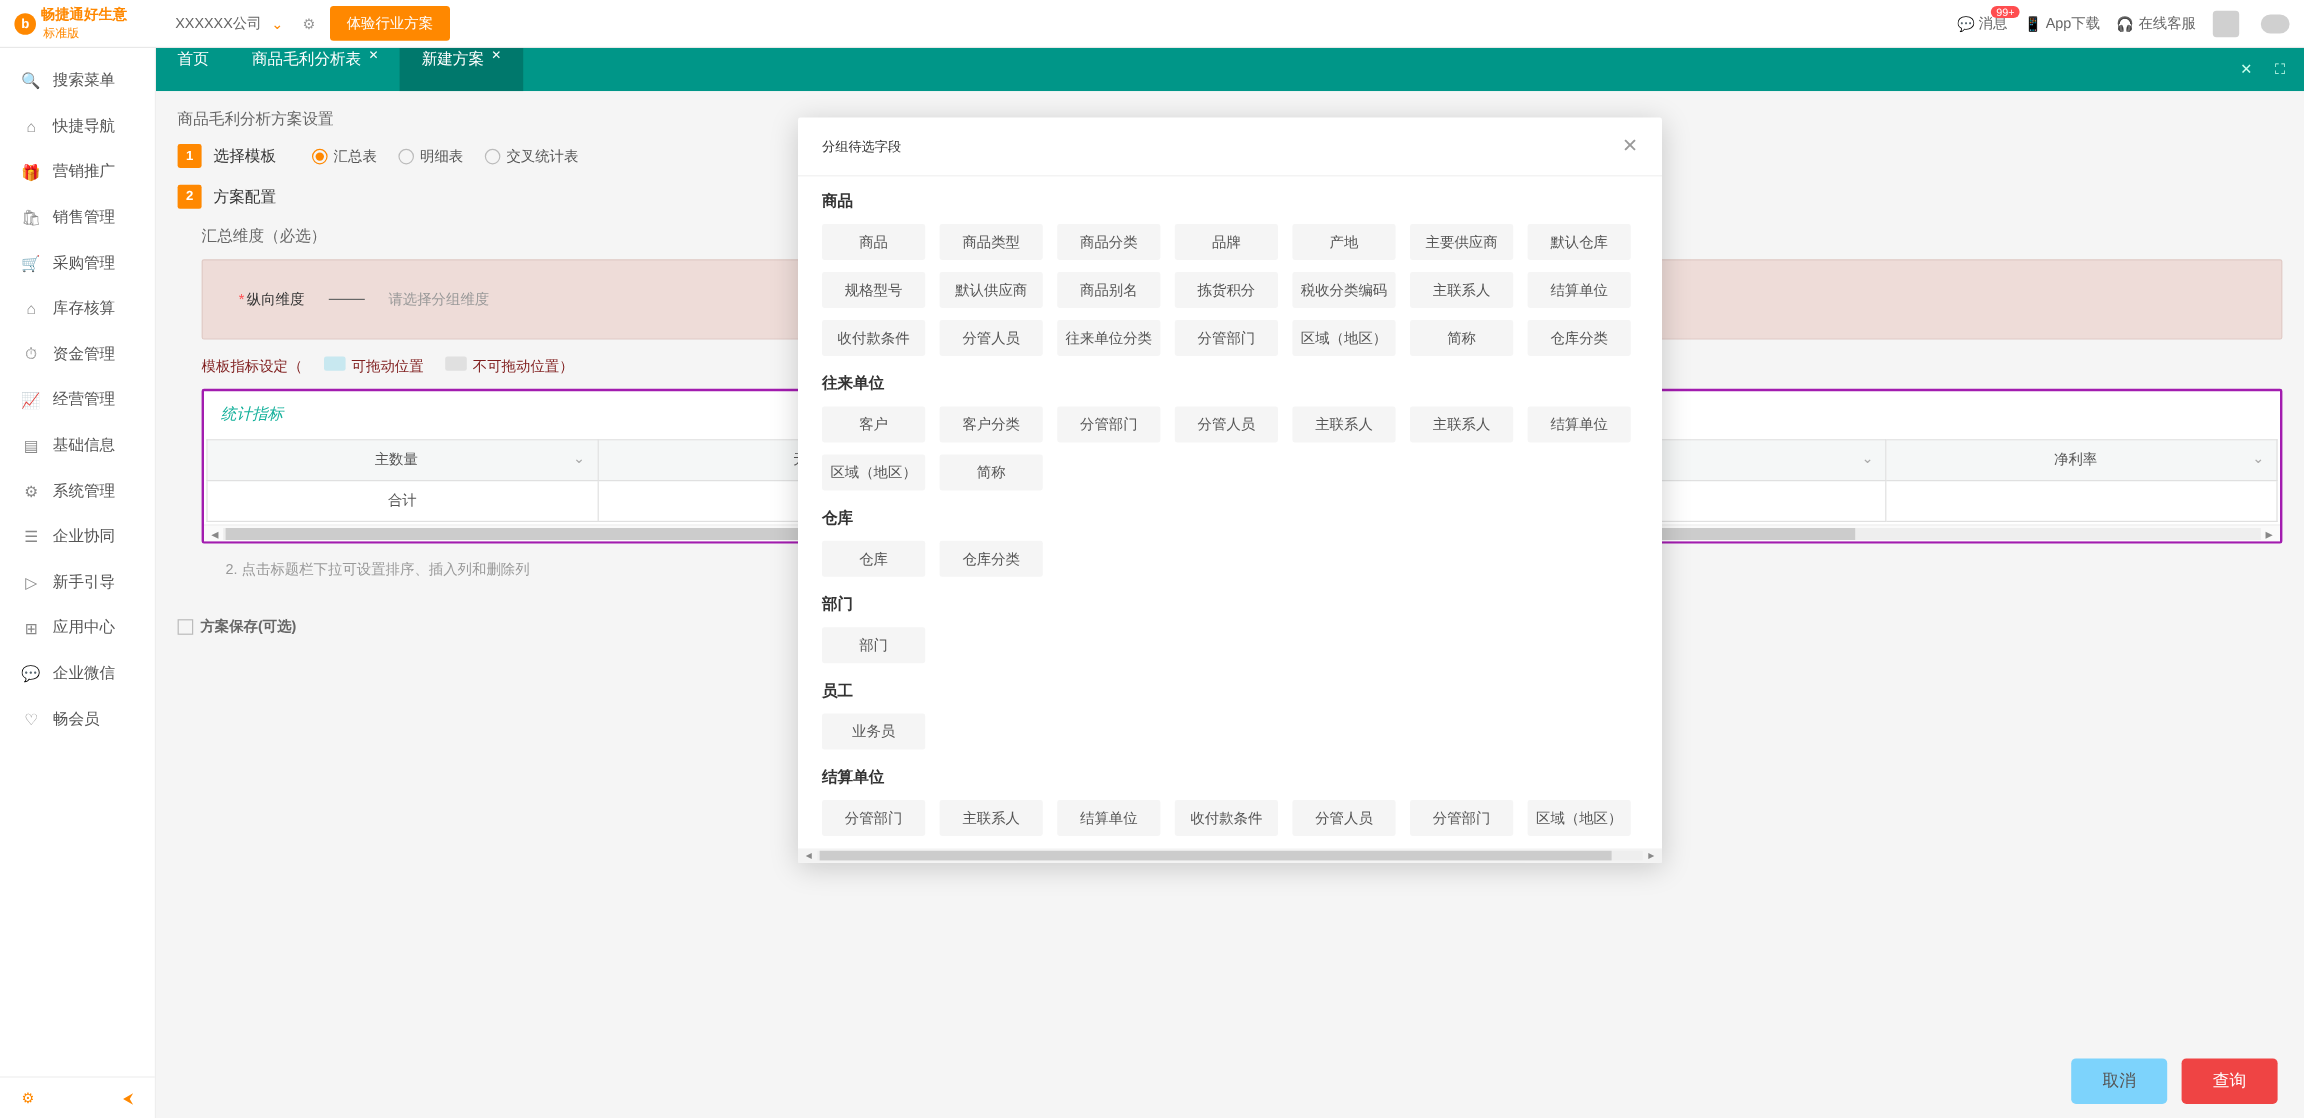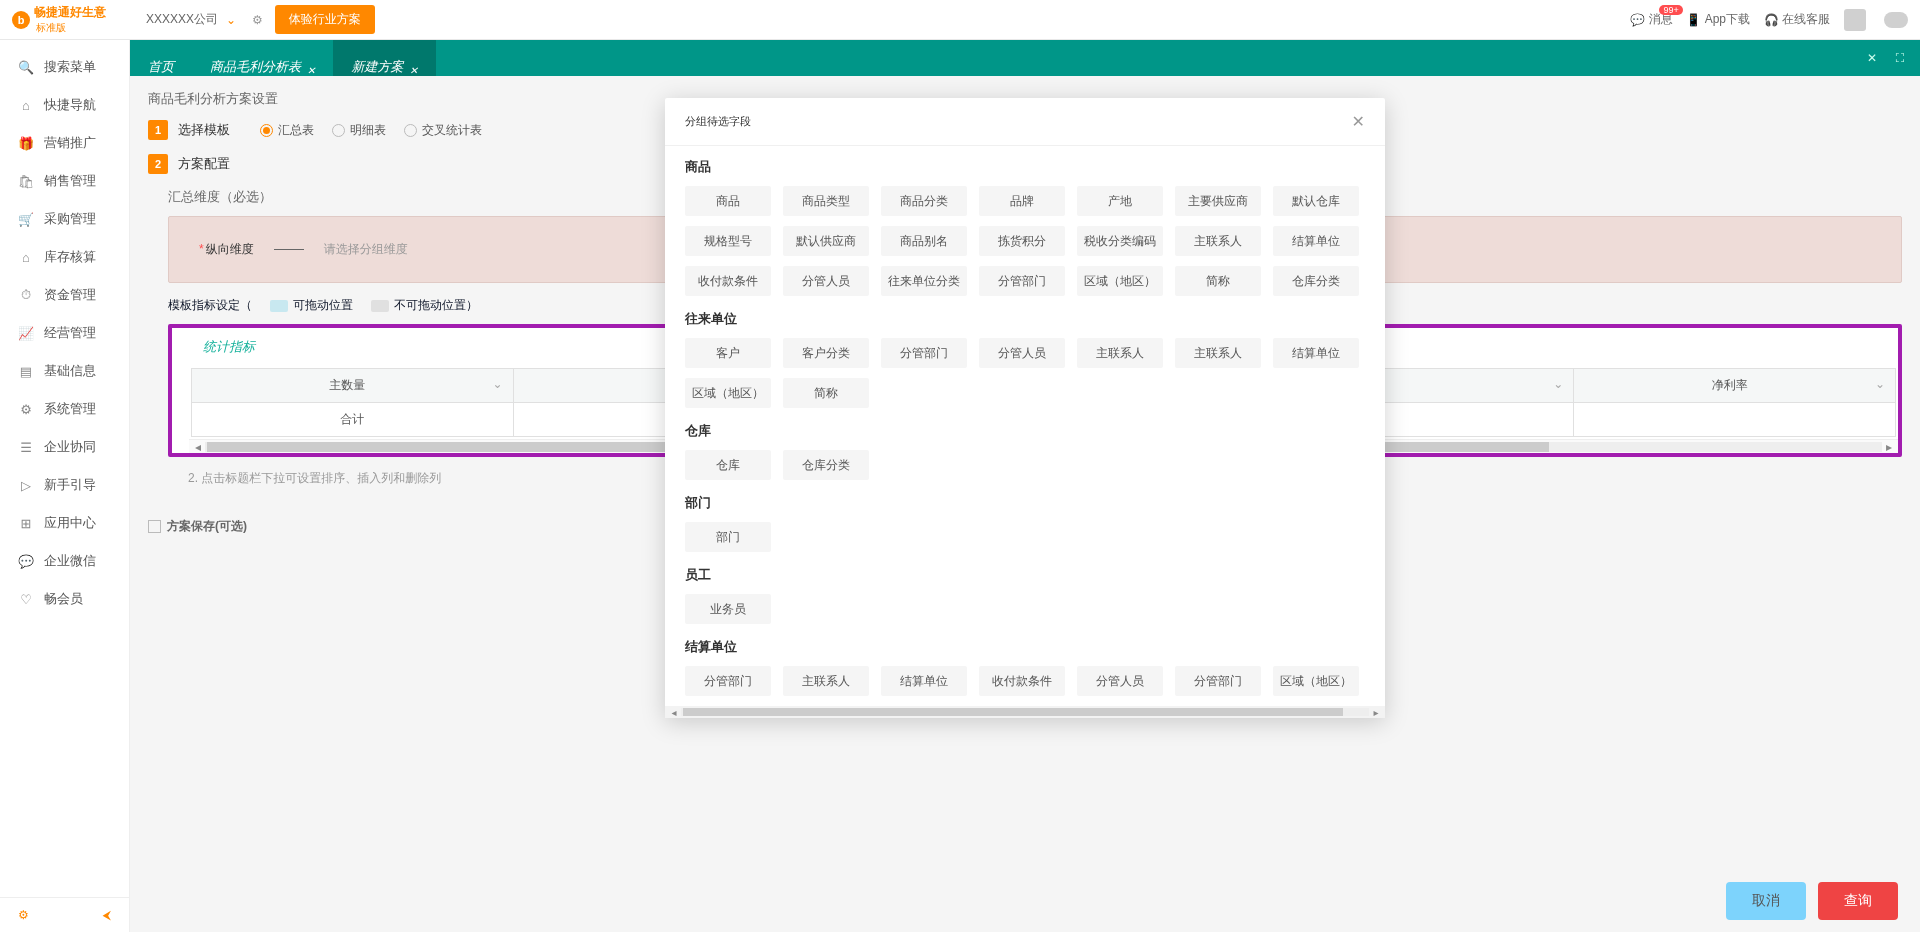--- a/index.html
+++ b/index.html
@@ -19,21 +19,21 @@
 .avatar{width:22px;height:22px;background:#d0d0d0;border-radius:3px;}
 .av-greyblock{width:24px;height:16px;background:#d0d0d0;border-radius:8px;margin-left:4px;}
 .main{display:flex;height:calc(100vh - 40px);}
 .sidebar{width:130px;background:#fff;border-right:1px solid #eee;display:flex;flex-direction:column;}
 .side-items{flex:1;overflow:auto;padding-top:8px;}
 .side-item{display:flex;align-items:center;gap:10px;padding:10px 18px;color:#555;cursor:pointer;font-size:13px;}
 .side-icon{width:16px;height:16px;display:inline-flex;align-items:center;justify-content:center;color:#888;}
 .side-footer{display:flex;justify-content:space-between;padding:10px 18px;color:#ff8800;border-top:1px solid #eee;}
 .content{flex:1;display:flex;flex-direction:column;position:relative;}
 .tabs{height:36px;background:#009688;display:flex;align-items:center;color:#fff;}
-.tab{padding:0 18px;height:100%;display:flex;align-items:flex-end;cursor:pointer;gap:6px;font-size:13px;font-style:italic;}
+.tab{padding:0 18px;height:100%;display:flex;align-items:flex-start;cursor:pointer;gap:6px;font-size:13px;}
 .tab.active{background:#00786c;}
 .tab-close{font-size:10px;}
 .tab-right{margin-left:auto;display:flex;gap:8px;padding-right:10px;}
 .tab-right-ico{width:20px;height:20px;display:flex;align-items:center;justify-content:center;cursor:pointer;color:#cfe;}
 .page-body{flex:1;background:#f5f5f5;padding:14px 18px 0;overflow:auto;}
 .breadcrumb{color:#666;font-size:13px;margin-bottom:12px;}
 .step-row{display:flex;align-items:center;gap:10px;margin-bottom:14px;}
 .step-num{width:20px;height:20px;background:#ff8800;color:#fff;display:flex;align-items:center;justify-content:center;font-size:11px;font-weight:bold;border-radius:2px;}
 .step-title{color:#333;font-size:13px;}
 .radio-group{display:flex;gap:18px;margin-left:20px;}
@@ -41,26 +41,26 @@
 .radio{width:13px;height:13px;border:1px solid #bbb;border-radius:50%;display:inline-flex;align-items:center;justify-content:center;}
 .radio.checked{border-color:#ff8800;}
 .radio.checked::after{content:"";width:7px;height:7px;background:#ff8800;border-radius:50%;}
 .dim-section{margin-left:20px;margin-bottom:14px;}
 .dim-label{color:#666;font-size:13px;margin-bottom:10px;}
 .dim-box{background:#eedcd8;border:1px solid #e0cac5;padding:24px 30px;display:flex;align-items:center;gap:20px;border-radius:2px;}
 .req-star{color:#ff4d4f;margin-right:2px;}
 .dim-line{flex:0 0 30px;border-top:1px solid #666;height:1px;}
 .dim-ph{color:#999;}
 .tpl-section{margin-left:20px;margin-bottom:8px;}
-.tpl-header{display:flex;align-items:center;gap:18px;color:#0f172a;margin-bottom:10px;}
-.legend{display:flex;align-items:center;gap:5px;}
+.tpl-header{display:flex;align-items:center;gap:18px;color:#7f1d1d;margin-bottom:10px;}
+.legend{display:flex;align-items:flex-start;gap:5px;}
 .legend-box{width:18px;height:12px;border-radius:2px;}
 .legend-box.movable{background:#c8e8f0;}
 .legend-box.locked{background:#e0e0e0;}
-.table-wrap{background:#fff;border:4px solid #a21caf;border-radius:2px;padding-left:17px;}
+.table-wrap{background:#fff;border:2px solid #a21caf;border-radius:2px;}
 .stat-title{color:#13b09a;font-size:13px;padding:10px 14px;font-style:italic;}
 .table{width:100%;border-collapse:collapse;}
 .table th,.table td{border:1px solid #e0e0e0;padding:8px 10px;text-align:center;font-size:12px;color:#555;font-weight:normal;}
 .table th{background:#f5f7f7;}
 .th-chev{color:#aaa;float:right;}
 .table-scroll{overflow-x:auto;padding:2px;}
 .scrollbar-fake{height:14px;background:#fafafa;border-top:1px solid #eee;display:flex;align-items:center;padding:0 2px;}
 .sb-track{flex:1;height:10px;background:#eee;position:relative;}
 .sb-thumb{position:absolute;left:2px;width:80%;height:100%;background:#ccc;}
 .sb-arrow{width:14px;text-align:center;color:#888;}

